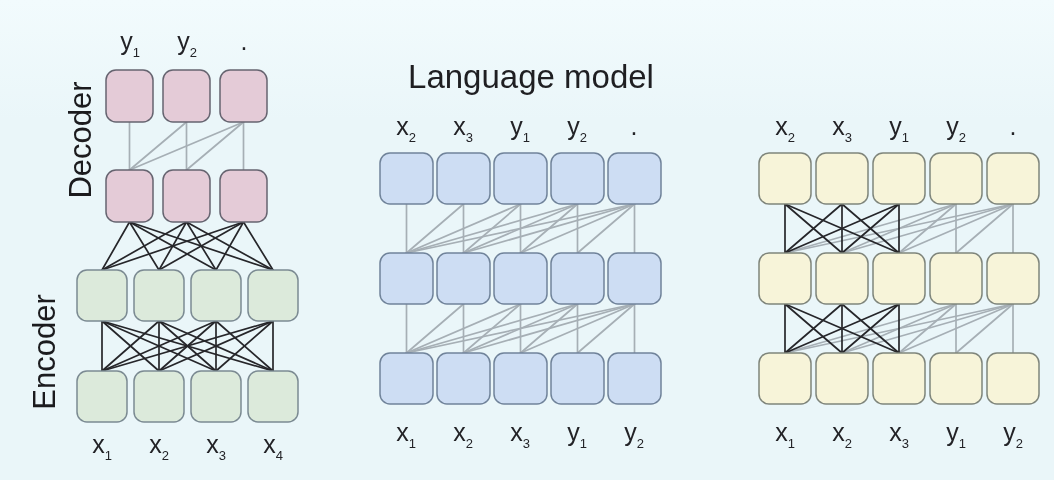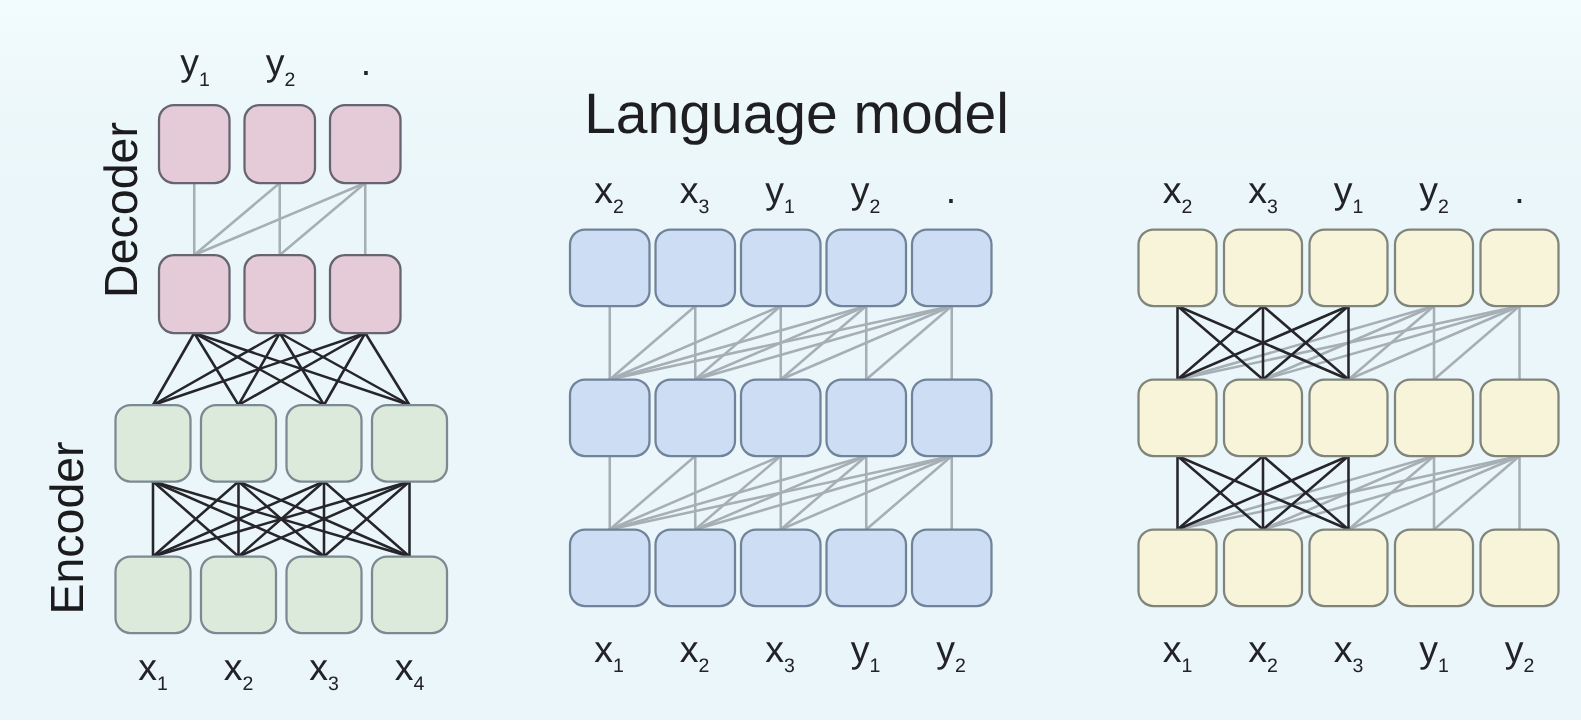--- a/index.html
+++ b/index.html
@@ -12,21 +12,21 @@
     background: linear-gradient(180deg, #f2fbfd 0%, #eaf6f9 25%, #eaf6f9 100%);
   }
   .stage svg {
     position: absolute;
     left: 0; top: 0;
     font-family: "Liberation Sans", sans-serif;
   }
   .title {
     position: absolute;
     transform: translate(-50%, -50%);
-    font-size: 38px;
+    font-size: 33px;
     color: #1f1f22;
     white-space: nowrap;
     letter-spacing: 0px;
   }
   .side-label {
     position: absolute;
     transform: translate(-50%, -50%) rotate(-90deg);
     font-size: 31px;
     color: #1b1b1e;
     white-space: nowrap;

